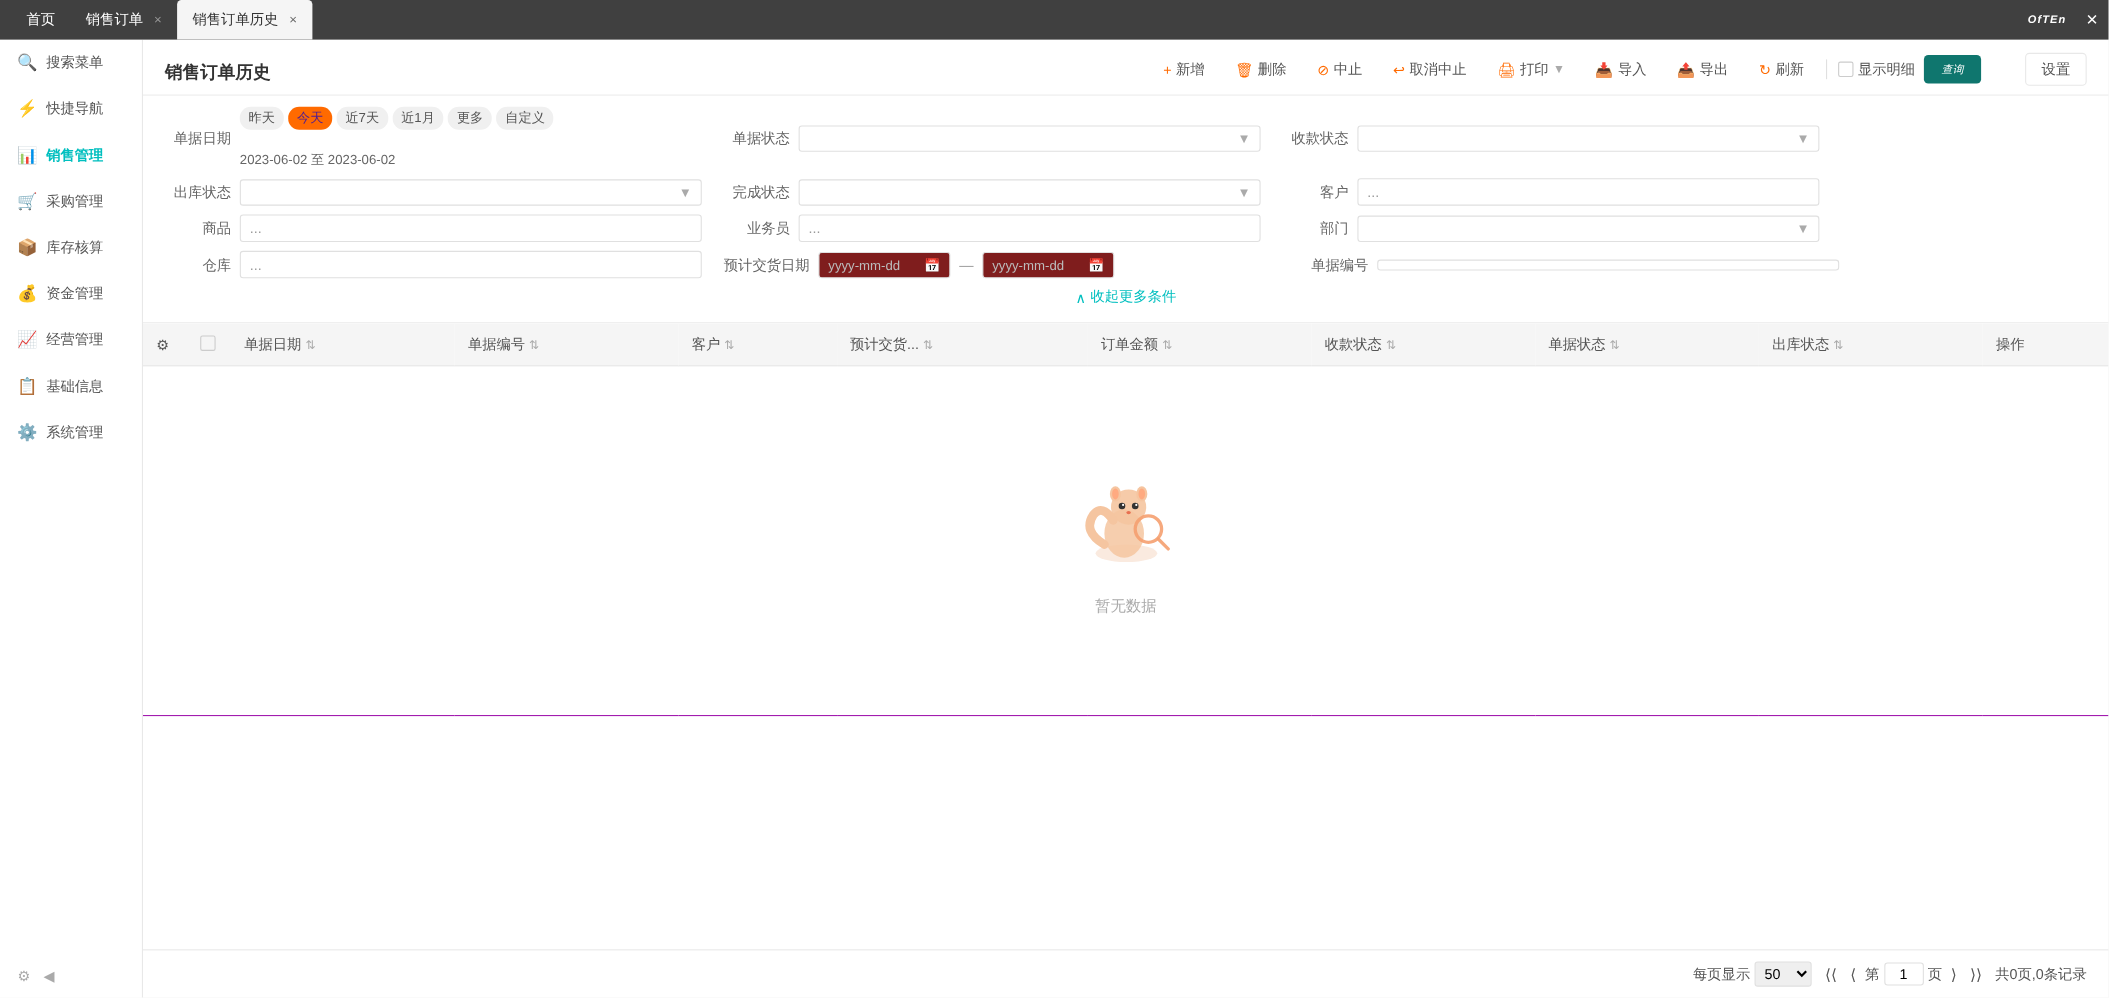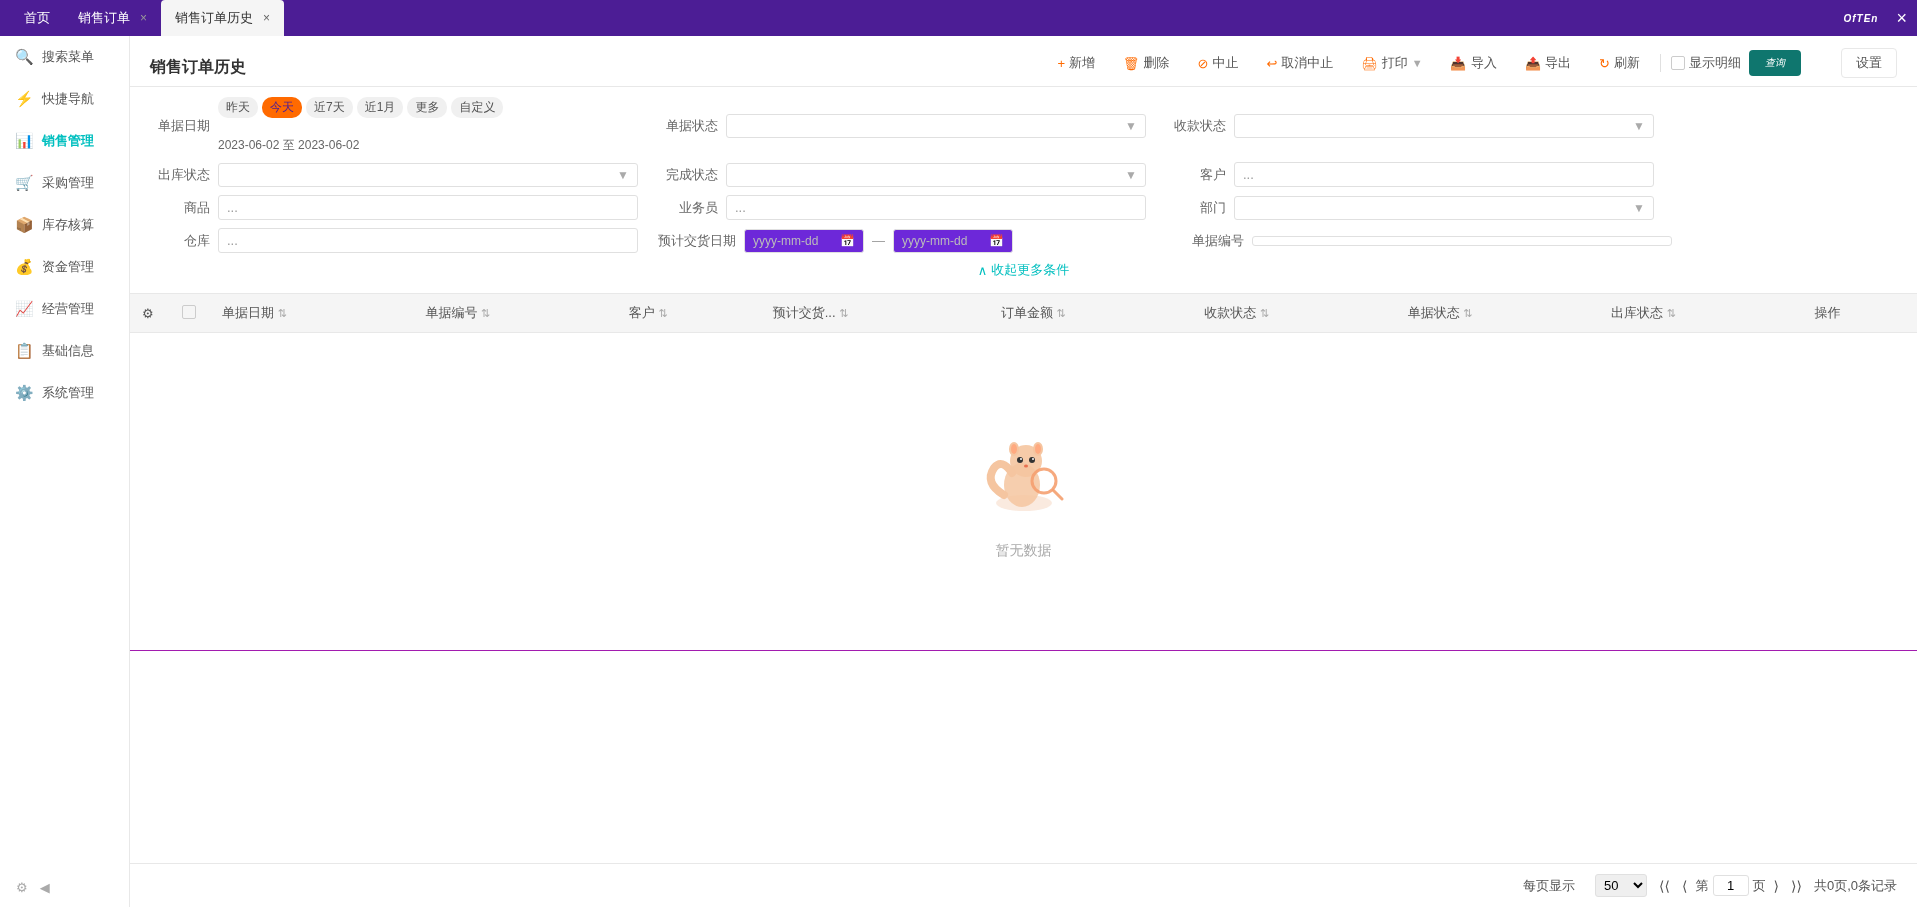--- a/index.html
+++ b/index.html
@@ -1,19 +1,19 @@
 <!DOCTYPE html>
 <html><head>
   <meta charset="utf-8">
   <style>
     * { box-sizing: border-box; margin: 0; padding: 0; }
     body { font-family: "Microsoft YaHei", "PingFang SC", sans-serif; font-size: 13px; background: #f5f5f5; color: #333; display: flex; flex-direction: column; height: 100vh; overflow: hidden; }
 
     
-    .top-bar { height: 36px; background: #4c1d95; display: flex; align-items: center; padding: 0 10px; gap: 0; position: relative; }
+    .top-bar { height: 36px; background: #404040; display: flex; align-items: center; padding: 0 10px; gap: 0; position: relative; }
     .tab { display: flex; align-items: center; height: 36px; padding: 0 14px; font-size: 13px; color: #fff; cursor: pointer; position: relative; gap: 6px; }
     .tab.active { background: #f5f5f5; color: #333; border-radius: 4px 4px 0 0; }
     .tab .close-icon { font-size: 12px; color: #999; cursor: pointer; margin-left: 4px; }
     .tab.active .close-icon { color: #666; }
     .top-right { margin-left: auto; display: flex; align-items: center; gap: 8px; color: #fff; font-size: 13px; }
     .top-right .logo-text { font-size: 10px; font-weight: bold; letter-spacing: 1px; font-style: italic; }
     .top-close { color: #fff; font-size: 18px; cursor: pointer; margin-left: 10px; }
 
     
     .main-layout { display: flex; flex: 1; overflow: hidden; }
@@ -44,37 +44,37 @@
     .filter-row { display: flex; align-items: center; gap: 0; margin-bottom: 8px; flex-wrap: wrap; }
     .filter-label { color: #666; font-size: 13px; min-width: 68px; text-align: right; padding-right: 8px; flex-shrink: 0; }
     .filter-control { display: flex; align-items: center; gap: 4px; flex: 1; min-width: 200px; max-width: 420px; margin-right: 20px; }
     .date-tabs { display: flex; align-items: center; gap: 4px; }
     .date-tab { padding: 2px 8px; border-radius: 10px; font-size: 12px; cursor: pointer; color: #555; background: #f0f0f0; border: none; }
     .date-tab.active { background: #ff6a00; color: #4c1d95; }
     .select-control { display: flex; align-items: center; border: 1px solid #e0e0e0; border-radius: 3px; background: #fff; padding: 4px 8px; font-size: 13px; color: #999; min-width: 160px; cursor: pointer; }
     .select-control .arrow { margin-left: auto; color: #aaa; font-size: 12px; }
     .input-control { display: flex; align-items: center; border: 1px solid #e0e0e0; border-radius: 3px; background: #fff; padding: 4px 8px; font-size: 13px; color: #999; min-width: 160px; }
     .input-with-icon { display: flex; align-items: center; border: 1px solid #e0e0e0; border-radius: 3px; background: #fff; padding: 4px 8px; font-size: 13px; color: #999; flex: 1; gap: 4px; }
-    .date-input { display: flex; align-items: center; border: 1px solid #e0e0e0; border-radius: 3px; background: #6d28d9; padding: 4px 8px; font-size: 12px; color: #bbb; gap: 4px; min-width: 120px; }
+    .date-input { display: flex; align-items: center; border: 1px solid #e0e0e0; border-radius: 3px; background: #7f1d1d; padding: 4px 8px; font-size: 12px; color: #bbb; gap: 4px; min-width: 120px; }
     .date-dash { font-size: 13px; color: #999; padding: 0 4px; }
     .collapse-btn { display: flex; align-items: center; gap: 4px; color: #00bfbf; font-size: 13px; cursor: pointer; margin: 4px auto; width: fit-content; }
 
     
     .table-area { flex: 1; overflow: auto; background: #fff; margin: 0; }
     .data-table { width: 100%; border-collapse: collapse; font-size: 13px; }
     .data-table th { background: #f5f5f5; padding: 10px 12px; text-align: left; color: #555; font-weight: normal; border-bottom: 1px solid #e8e8e8; white-space: nowrap; }
     .data-table td { padding: 10px 12px; border-bottom: 1px solid #a21caf; color: #555; }
     .data-table th .sort-icon { color: #aaa; font-size: 11px; }
     .th-gear { width: 40px; text-align: center; }
     .th-check { width: 40px; text-align: center; }
     .empty-state { display: flex; flex-direction: column; align-items: center; justify-content: center; padding: 80px 0; }
 
     
     .pagination { background: #fff; border-top: 1px solid #e8e8e8; padding: 10px 20px; display: flex; align-items: center; justify-content: flex-end; gap: 8px; font-size: 13px; color: #555; }
-    .pagination .per-page { display: flex; align-items: center; gap: 20px; }
+    .pagination .per-page { display: flex; align-items: center; gap: 4px; }
     .pagination select { border: 1px solid #e0e0e0; border-radius: 3px; padding: 2px 4px; font-size: 13px; }
     .page-nav { display: flex; align-items: center; gap: 4px; }
     .page-btn { border: none; background: none; cursor: pointer; color: #555; font-size: 14px; padding: 2px 4px; }
     .page-btn:disabled { color: #ccc; cursor: default; }
     .page-input { border: 1px solid #e0e0e0; border-radius: 3px; width: 36px; text-align: center; padding: 2px 4px; font-size: 13px; }
     .total-text { color: #555; }
   </style>
 </head>
 <body>
 

